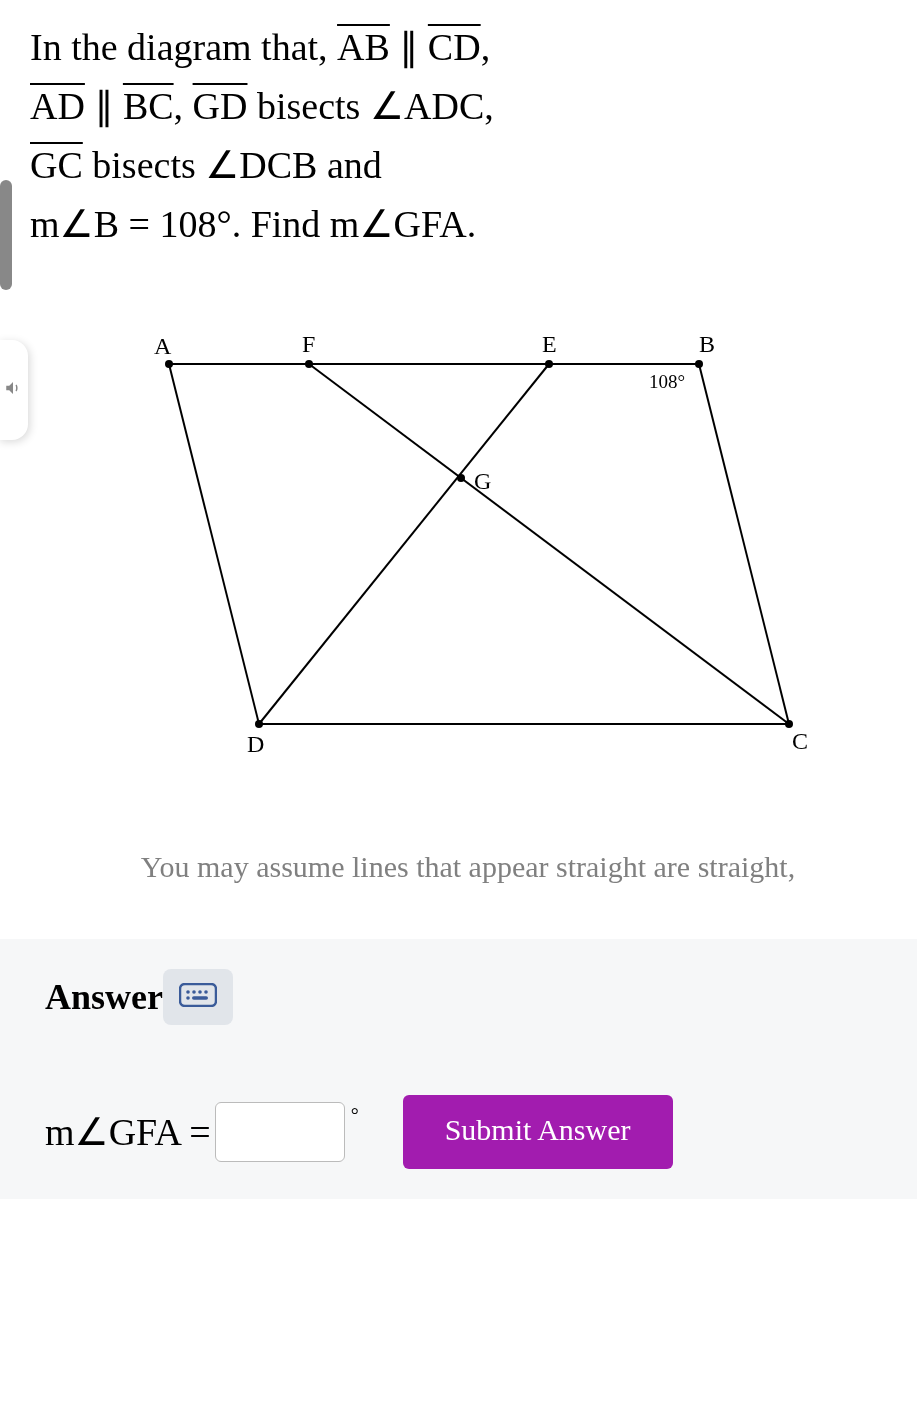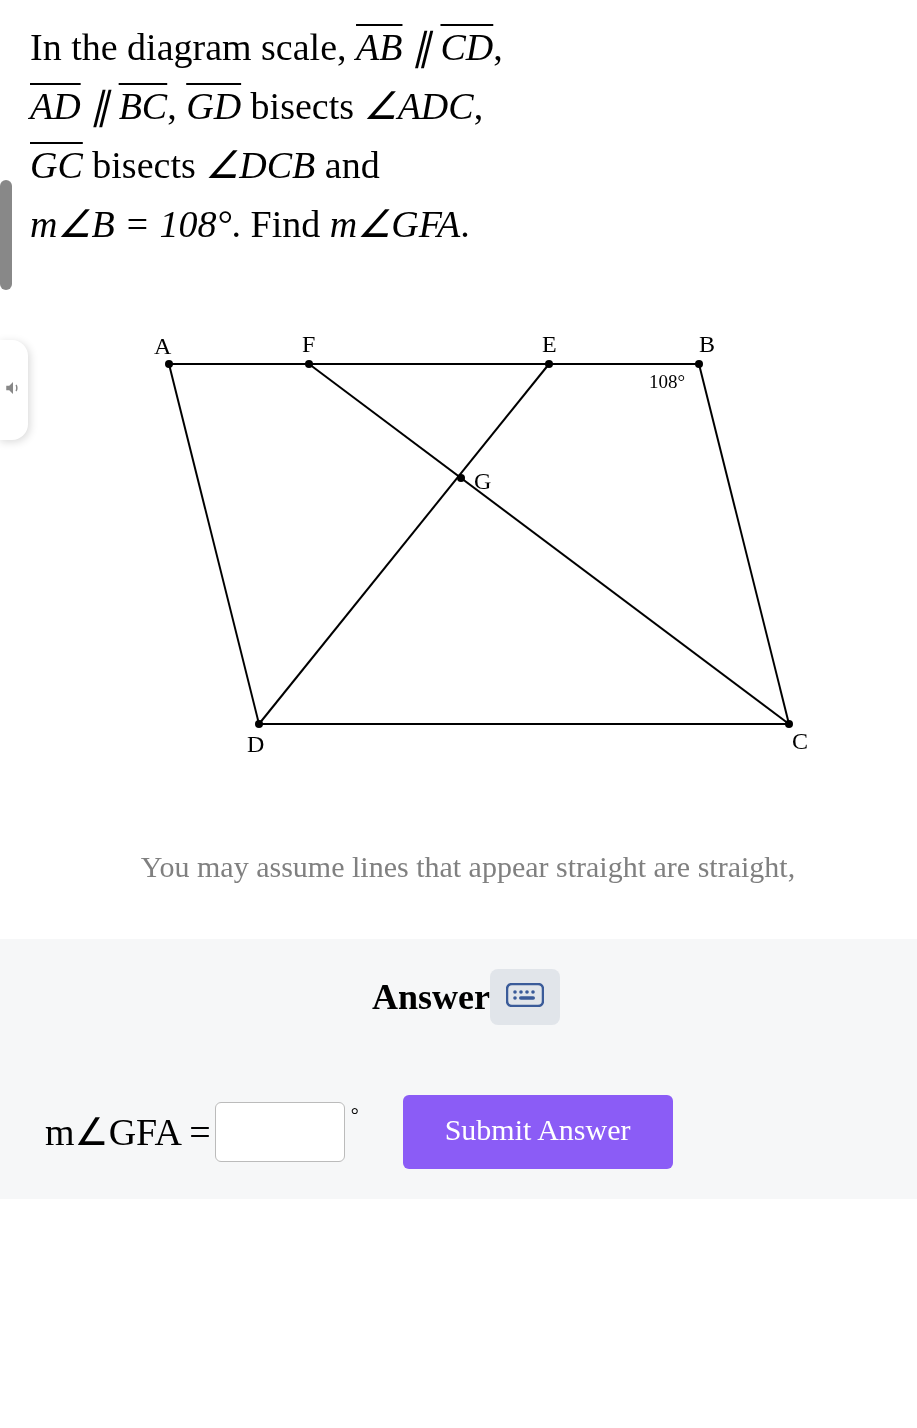--- a/index.html
+++ b/index.html
@@ -9,21 +9,21 @@
       width: 917px;
       padding: 0;
       position: relative;
     }
     .problem-text {
       font-size: 38px;
       line-height: 1.55;
       color: #000;
       padding: 18px 20px 10px 30px;
     }
-    .math { font-family: 'Times New Roman', serif; font-style: italic; }
+    .math { font-family: 'Times New Roman', serif; }
     .overline {
       text-decoration: overline;
       text-decoration-thickness: 1.5px;
     }
     .diagram-area {
       width: 100%;
       padding: 60px 0 40px 0;
       display: flex;
       justify-content: center;
     }
@@ -35,21 +35,21 @@
       padding: 20px 40px 40px 40px;
       margin-left: 19px;
     }
     .answer-area {
       background: #f6f7f8;
       padding: 30px 30px 30px 45px;
       margin-top: 10px;
     }
     .answer-header {
       display: flex;
-      justify-content: center;
+      justify-content: flex-start;
       align-items: center;
     }
     .answer-title {
       font-weight: bold;
       font-size: 36px;
       color: #000;
     }
     .keypad-btn {
       width: 70px;
       height: 56px;
@@ -80,21 +80,21 @@
       font-family: inherit;
     }
     .deg-sym {
       font-size: 20px;
       position: relative;
       top: -16px;
       margin-left: 2px;
       margin-right: 40px;
     }
     .submit-btn {
-      background: #8b5cf6;
+      background: #a21caf;
       color: #fff;
       font-size: 30px;
       font-family: Georgia, serif;
       border: none;
       border-radius: 6px;
       padding: 18px 42px 22px 42px;
       cursor: pointer;
     }
     .scroll-indicator {
       position: absolute;
@@ -128,21 +128,21 @@
 <div class="sound-tab">
   <span>
     <svg width="18" height="18" viewBox="0 0 24 24" fill="none" stroke="#888" stroke-width="2">
       <path d="M3 9v6h4l5 5V4L7 9H3z" fill="#888" stroke="none"></path>
       <path d="M16 8c1.5 1.5 1.5 6.5 0 8"></path>
     </svg>
   </span>
 </div>
 
 <div class="problem-text">
-  <span>In the diagram scale, </span>
+  <span>In the diagram that, </span>
   <span class="math">
     <span class="overline">AB</span><span> ∥ </span><span class="overline">CD</span></span><span>,</span>
   <br>
   <span class="math">
     <span class="overline">AD</span><span> ∥ </span><span class="overline">BC</span></span><span>, </span>
   <span class="math"><span class="overline">GD</span></span><span> bisects </span><span class="math"><span>∠</span><span>ADC</span></span><span>,</span>
   <br>
   <span class="math"><span class="overline">GC</span></span><span> bisects </span><span class="math"><span>∠</span><span>DCB</span></span><span> and</span>
   <br>
   <span class="math"><span>m∠</span><span>B</span><span> = </span><span>108°</span></span><span>. Find </span><span class="math"><span>m∠</span><span>GFA</span></span><span>.</span>

